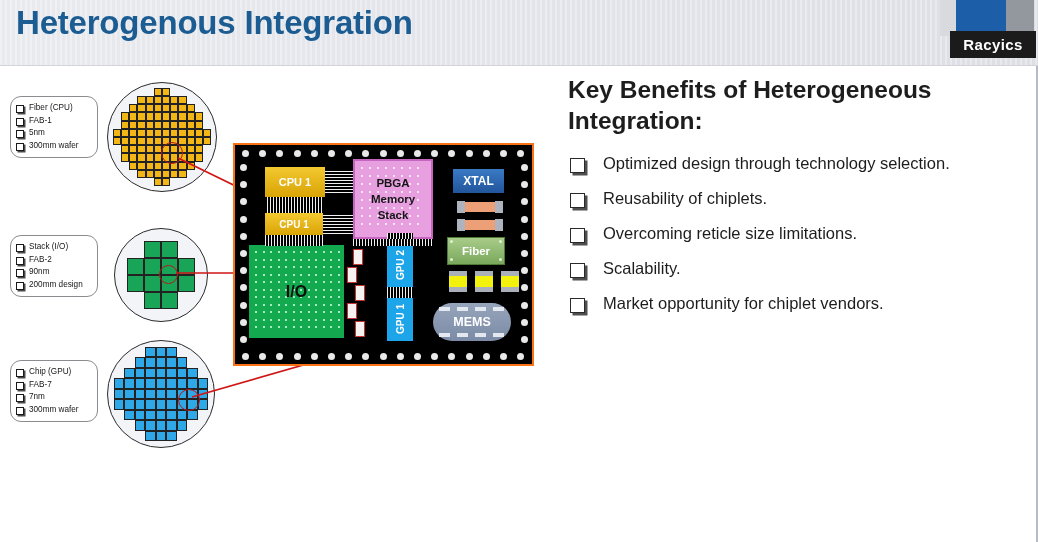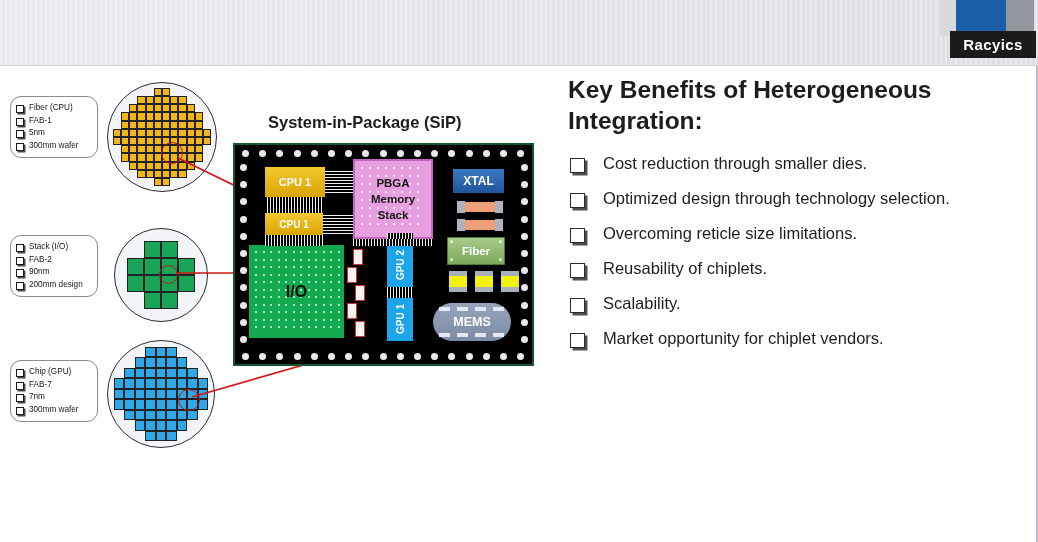--- a/index.html
+++ b/index.html
@@ -37,21 +37,21 @@
   .wafer{position:absolute;border-radius:50%;border:1.6px solid #2b2b2b;background:#f2f4f7;overflow:hidden;}
   .wafer-grid{position:absolute;inset:0;}
   .die{position:absolute;box-sizing:border-box;border:.9px solid #222;}
   .callout{position:absolute;border:1.6px solid #b41a1a;border-radius:50%;background:transparent;}
   #arrows{position:absolute;left:0;top:0;width:1038px;height:542px;pointer-events:none;}
 
   
   #sip-title{position:absolute;left:268px;top:113px;font-size:16.5px;font-weight:bold;color:#1c1c1c;
     white-space:nowrap;}
   #sip{position:absolute;left:233px;top:143px;width:301px;height:223px;background:#000;
-    border:2px solid #14532d;box-sizing:border-box;}
+    border:2px solid #f97316;box-sizing:border-box;}
   .bga{position:absolute;width:7px;height:7px;border-radius:50%;background:#e9e9e9;}
   .blk{position:absolute;box-sizing:border-box;display:flex;align-items:center;justify-content:center;
     font-weight:bold;text-align:center;}
   .wire-h{position:absolute;background:repeating-linear-gradient(to bottom,#f0f0f0 0px,#f0f0f0 1px,#000 1px,#000 3px);}
   .wire-v{position:absolute;background:repeating-linear-gradient(to right,#f0f0f0 0px,#f0f0f0 1px,#000 1px,#000 3px);}
   .dots-grid{position:absolute;inset:4px;}
   .vtxt{writing-mode:vertical-rl;transform:rotate(180deg);}
 
   
   #benefits-title{position:absolute;left:568px;top:74px;width:430px;font-size:24.5px;font-weight:bold;
@@ -62,20 +62,21 @@
     box-shadow:2.5px 2.5px 0 0 #4f4f4f;}
   .btext{font-size:16.5px;color:#1d1d1d;line-height:22px;}
 </style>
 </head>
 <body>
 
 <div id="slide">
 
   <div id="header">
     <div id="header-stripes"></div>
+    <div id="slide-title">Heterogenous Integration</div>
     <div id="logo">
       <div class="logo-sq-lgray"></div>
       <div class="logo-sq-blue"></div>
       <div class="logo-sq-gray"></div>
       <div class="logo-bar">
         <div class="logo-text">Racyics</div>
       </div>
     </div>
   </div>
 
@@ -322,21 +323,20 @@
     <defs>
       <marker id="ah" markerWidth="7" markerHeight="7" refX="5.5" refY="3" orient="auto">
         <path d="M0,0 L7,3 L0,6 z" fill="#d01515"></path>
       </marker>
     </defs>
     <line x1="178" y1="158" x2="256" y2="196" stroke="#d01515" stroke-width="1.7" marker-end="url(#ah)"></line>
     <line x1="176" y1="273" x2="246" y2="273" stroke="#d01515" stroke-width="1.7" marker-end="url(#ah)"></line>
     <line x1="192" y1="397" x2="380" y2="343" stroke="#d01515" stroke-width="1.7" marker-end="url(#ah)"></line>
   </svg>
 
-  <div id="sip-title">System-in-Package (SiP)</div>
   <div id="sip">
 
     <div class="blk" id="b-cpu1" style="left: 30px; top: 22px; width: 60px; height: 30px; font-size: 11px; background: linear-gradient(rgb(243, 200, 48) 0%, rgb(217, 164, 6) 100%); color: rgb(255, 255, 255);">
         <span>CPU 1</span>
       </div>
 
     <div class="blk" id="b-cpu2" style="left: 30px; top: 68px; width: 58px; height: 22px; font-size: 10px; background: linear-gradient(rgb(243, 200, 48) 0%, rgb(217, 164, 6) 100%); color: rgb(255, 255, 255);">
         <span>CPU 1</span>
       </div>
 
@@ -661,36 +661,32 @@
       <div style="position: absolute; left: 215px; top: 95px; width: 3px; height: 3px; background: rgb(223, 240, 207); border-radius: 50%;"></div>
       <div style="position: absolute; left: 264px; top: 95px; width: 3px; height: 3px; background: rgb(223, 240, 207); border-radius: 50%;"></div>
       <div style="position: absolute; left: 215px; top: 113px; width: 3px; height: 3px; background: rgb(223, 240, 207); border-radius: 50%;"></div>
       <div style="position: absolute; left: 264px; top: 113px; width: 3px; height: 3px; background: rgb(223, 240, 207); border-radius: 50%;"></div>
     </div>
 
   <div id="benefits-title">Key Benefits of Heterogeneous Integration:</div>
   <div id="benefits-list">
     <div class="bitem">
         <span class="cbx2"></span>
-        <span class="btext">Cost reduction through smaller dies.</span>
+        <span class="btext" style="max-width:360px;">Optimized design through technology selection.</span>
       </div>
     <div class="bitem">
         <span class="cbx2"></span>
-        <span class="btext" style="max-width:360px;">Optimized design through technology selection.</span>
+        <span class="btext">Reusability of chiplets.</span>
       </div>
     <div class="bitem">
         <span class="cbx2"></span>
         <span class="btext">Overcoming reticle size limitations.</span>
       </div>
     <div class="bitem">
         <span class="cbx2"></span>
-        <span class="btext">Reusability of chiplets.</span>
-      </div>
-    <div class="bitem">
-        <span class="cbx2"></span>
         <span class="btext">Scalability.</span>
       </div>
     <div class="bitem">
         <span class="cbx2"></span>
         <span class="btext">Market opportunity for chiplet vendors.</span>
       </div>
   </div>
 
 </div>
 

